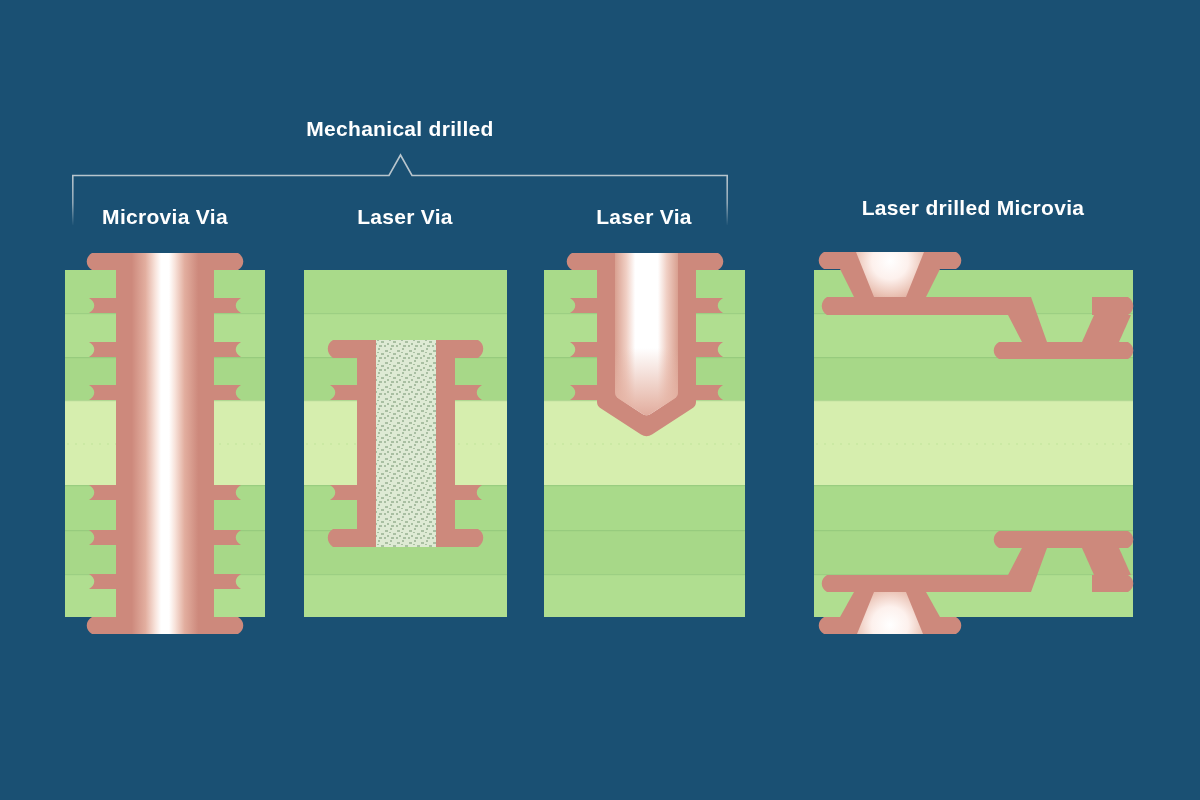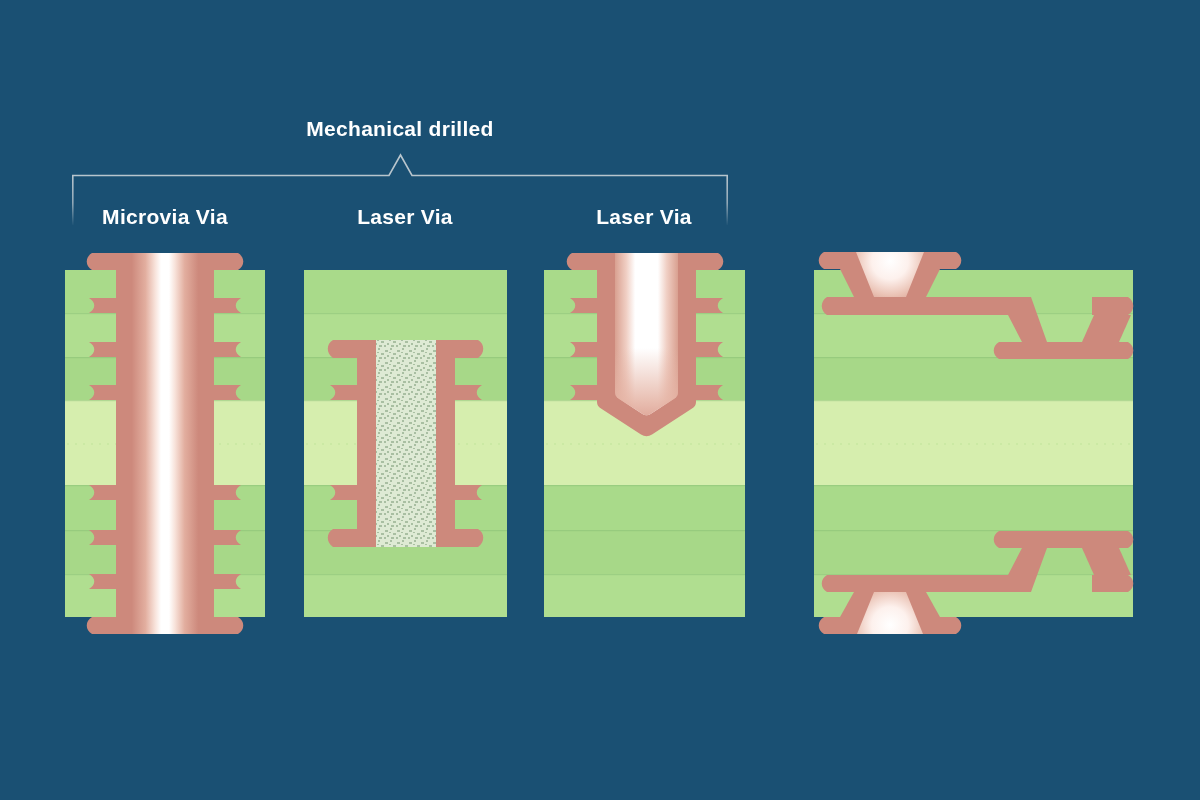--- a/index.html
+++ b/index.html
@@ -249,13 +249,14 @@
         <path class="copper" d="M 1092 575 H 1128 C 1135 579 1135 588 1128 592 H 1092 Z"></path>
         <path fill="url(#coneBot)" d="M 874 592 L 906 592 L 923 634 L 857 634 Z"></path>
       </g>
     </g>
   </svg>
 
   <div class="txt group-title" style="left:400px;top:117px">Mechanical drilled</div>
   <div class="txt via-label" style="left:165px;top:205px">Microvia Via</div>
   <div class="txt via-label" style="left:405px;top:205px">Laser Via</div>
   <div class="txt via-label" style="left:644px;top:205px">Laser Via</div>
+  <div class="txt via-label" style="left:973px;top:196px">Laser drilled Microvia</div>
 </div>
 
 </body></html>

